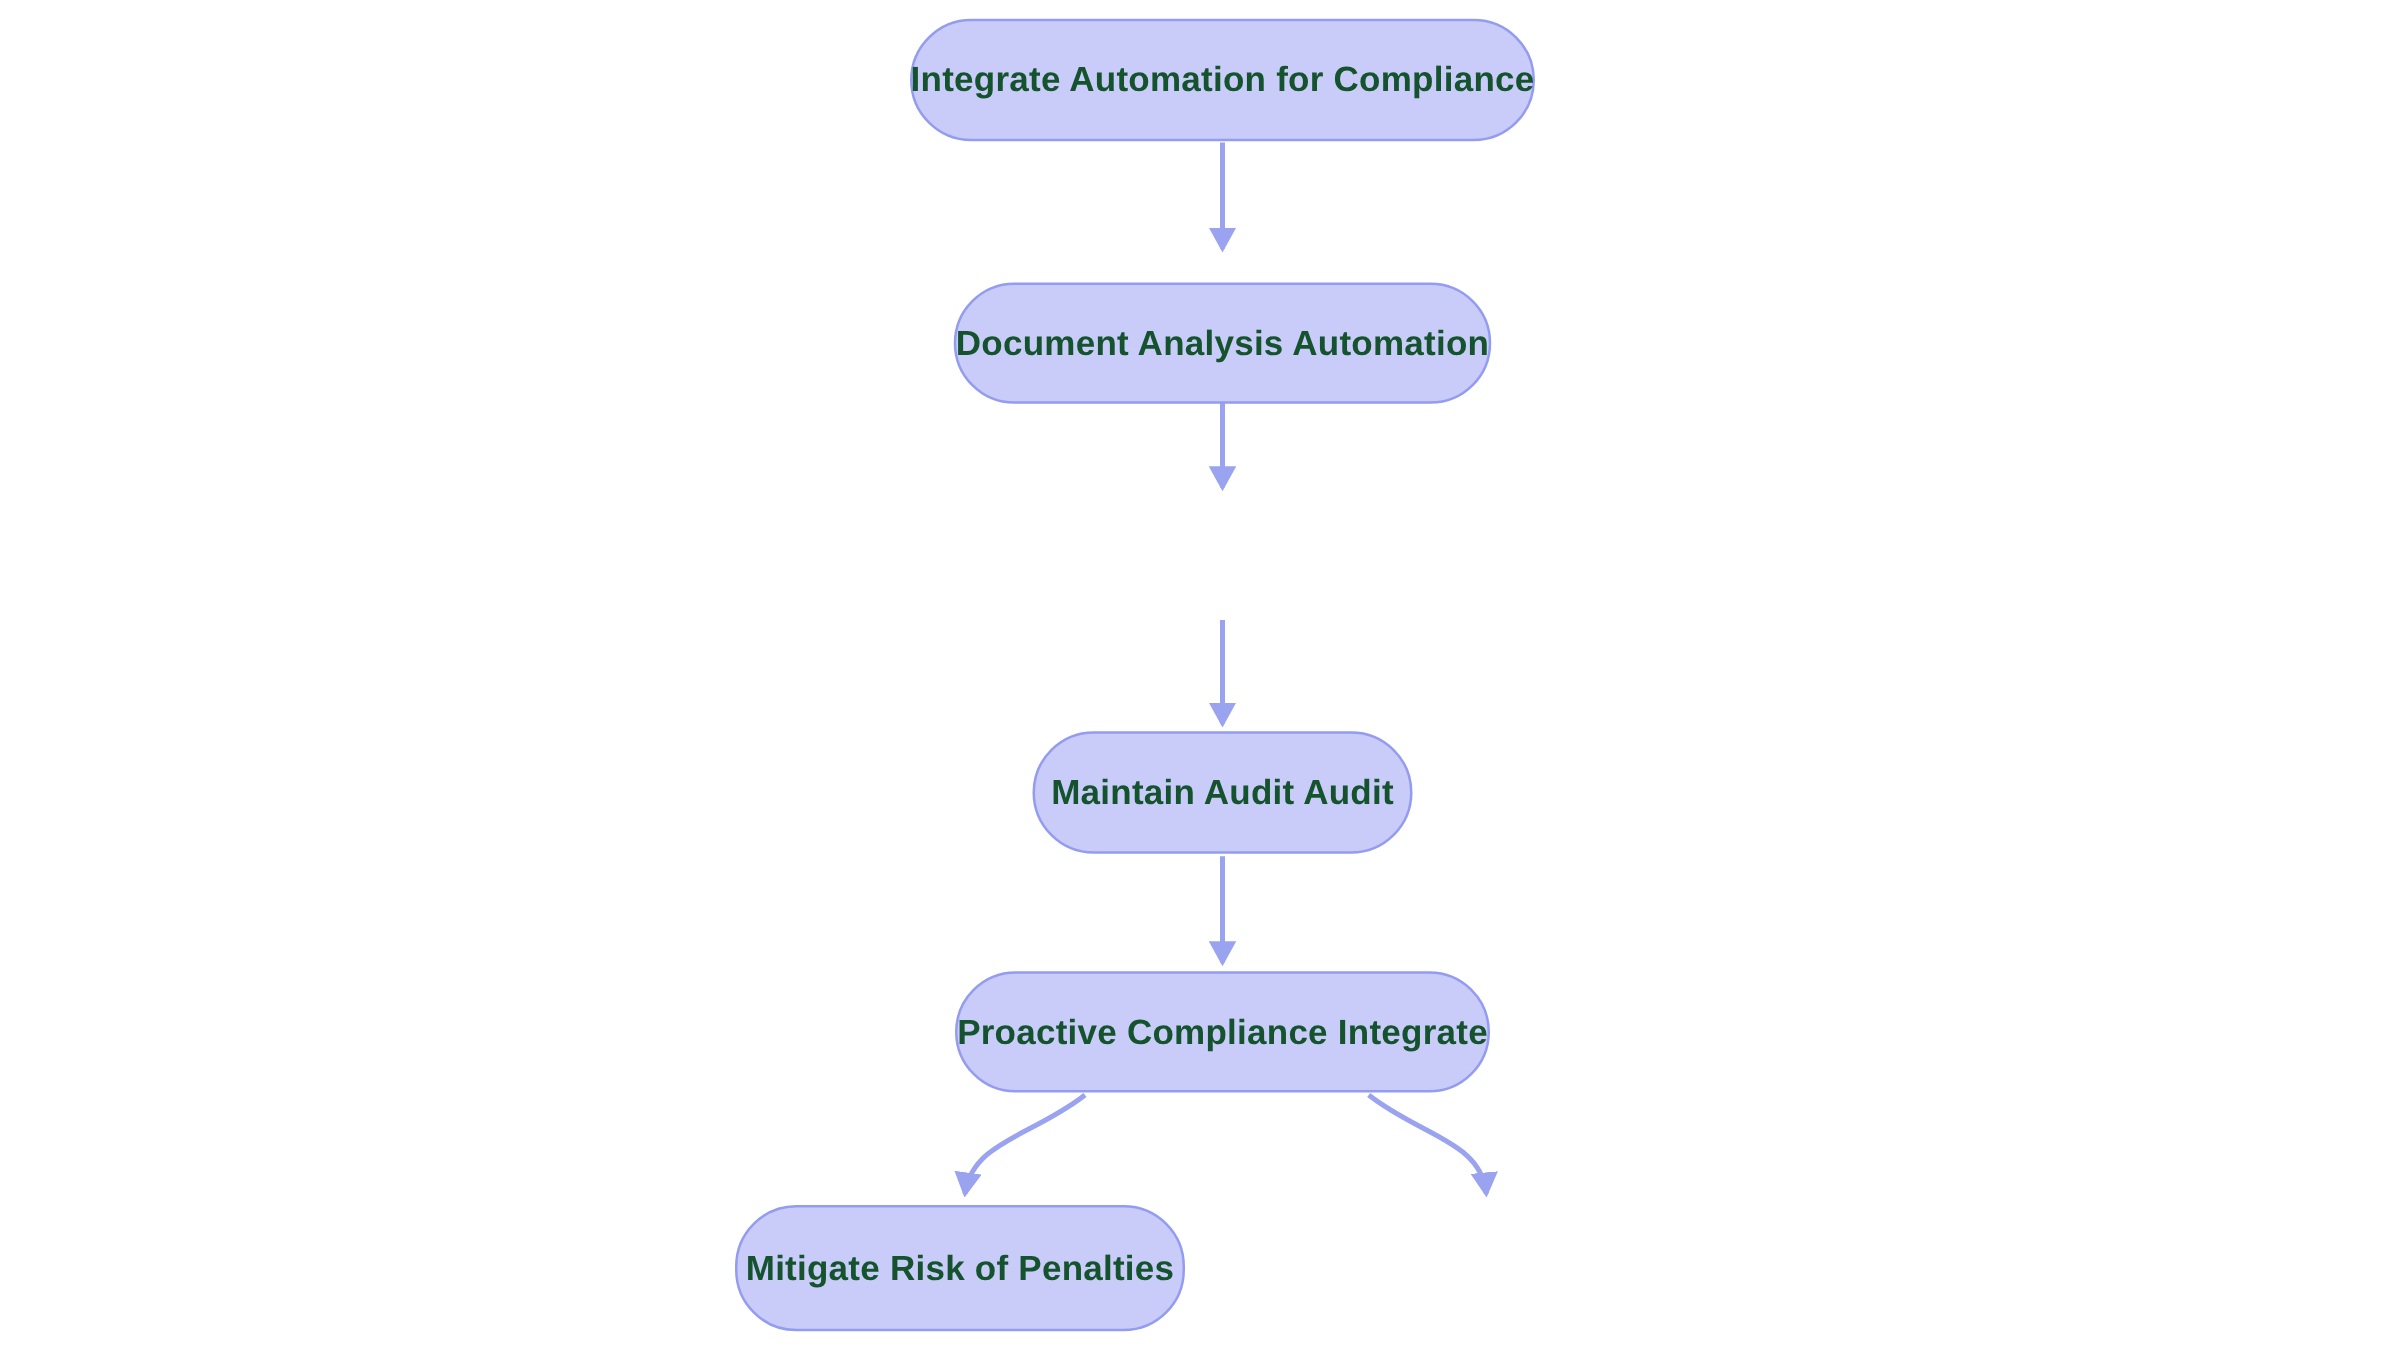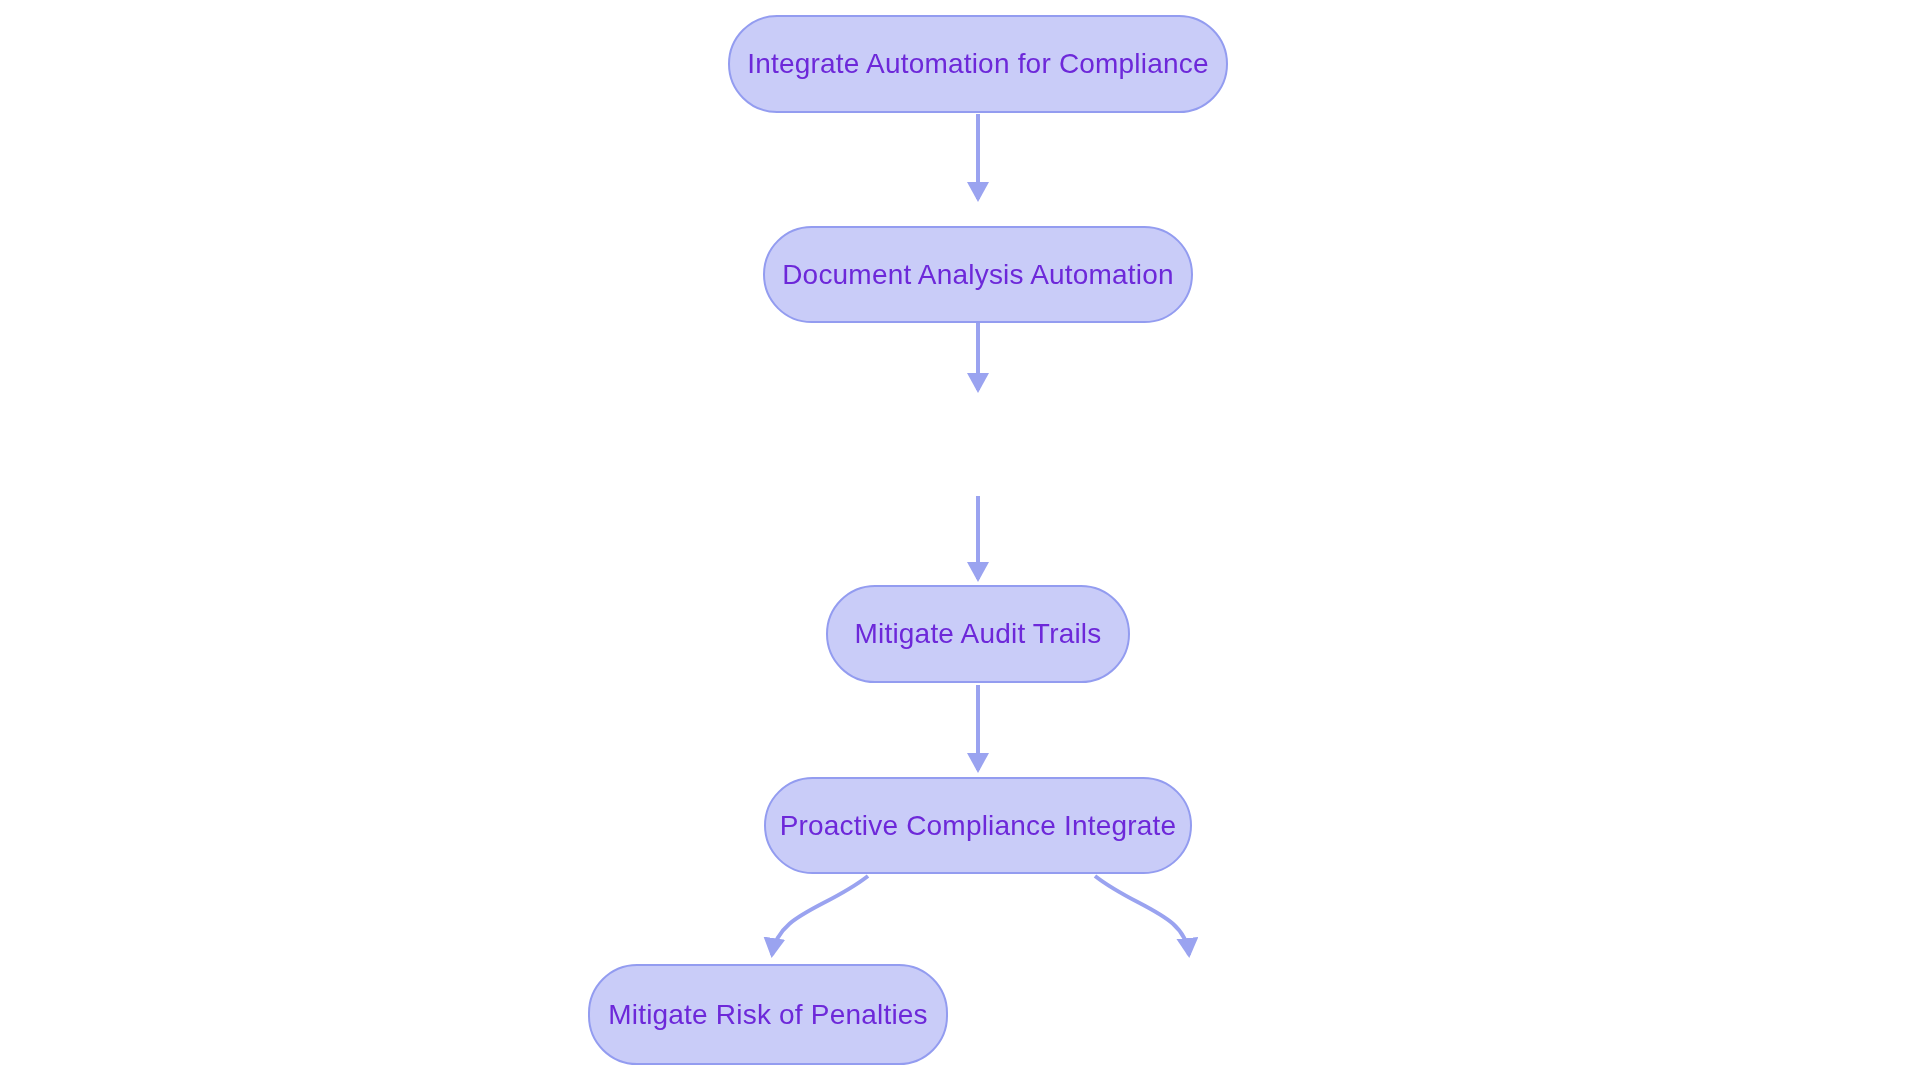--- a/index.html
+++ b/index.html
@@ -25,23 +25,23 @@
   }
   .node {
     position: absolute;
     box-sizing: border-box;
     background: #c9ccf8;
     border: 2px solid #939cf0;
     border-radius: 49px;
     display: flex;
     align-items: center;
     justify-content: center;
-    color: #6d28d9;
+    color: #14532d;
     font-size: 28px;
-    font-weight: 400;
+    font-weight: 700;
     white-space: nowrap;
     text-align: center;
     letter-spacing: 0.2px;
   }
   .node-1 { left: 728px;  top: 15px;  width: 500px; height: 98px; }
   .node-2 { left: 763px;  top: 206px; width: 430px; height: 97px; margin-top: 20px; }
   .node-3 { left: 763px;  top: 397px; width: 430px; height: 97px; }
   .node-4 { left: 826px;  top: 585px; width: 304px; height: 98px; }
   .node-5 { left: 764px;  top: 777px; width: 428px; height: 97px; }
   .node-6 { left: 588px;  top: 964px; width: 360px; height: 101px; }
@@ -71,21 +71,21 @@
   <div class="node node-1">
     <span>Integrate Automation for Compliance</span>
   </div>
 
   <div class="node node-2">
     <span>Document Analysis Automation</span>
   </div>
 
 
   <div class="node node-4">
-    <span>Mitigate Audit Trails</span>
+    <span>Maintain Audit Audit</span>
   </div>
 
   <div class="node node-5">
     <span>Proactive Compliance Integrate</span>
   </div>
 
   <div class="node node-6">
     <span>Mitigate Risk of Penalties</span>
   </div>
 

